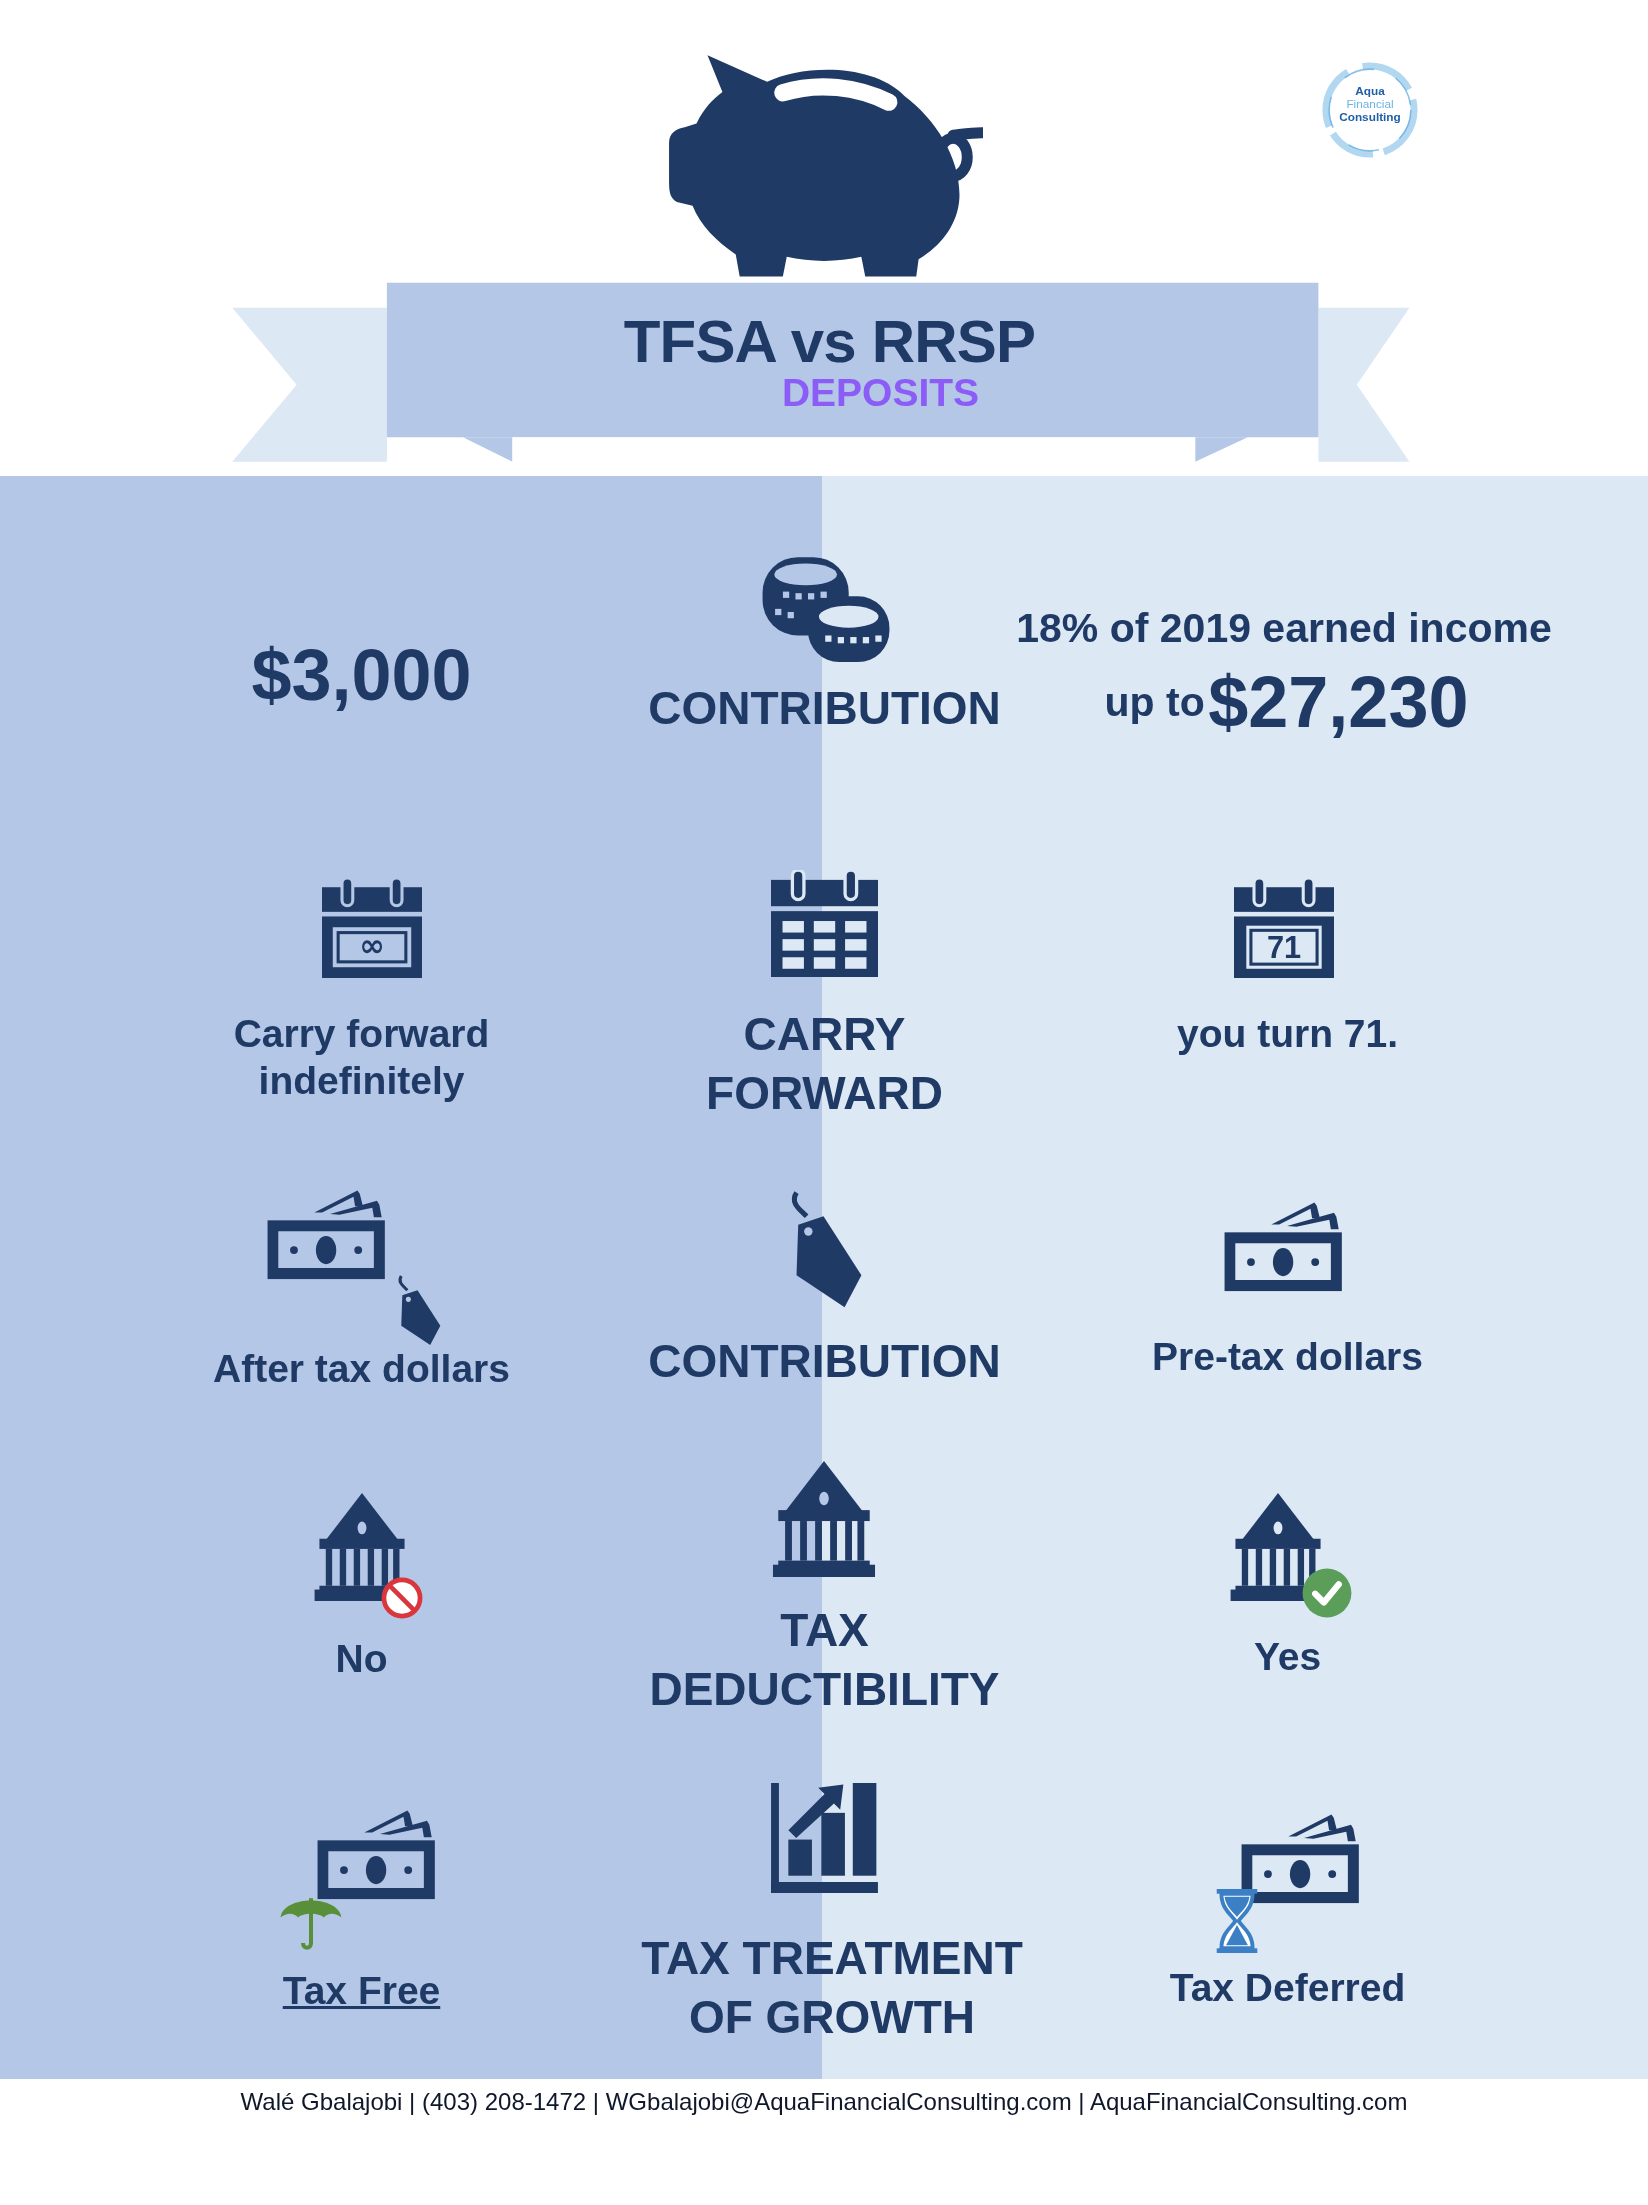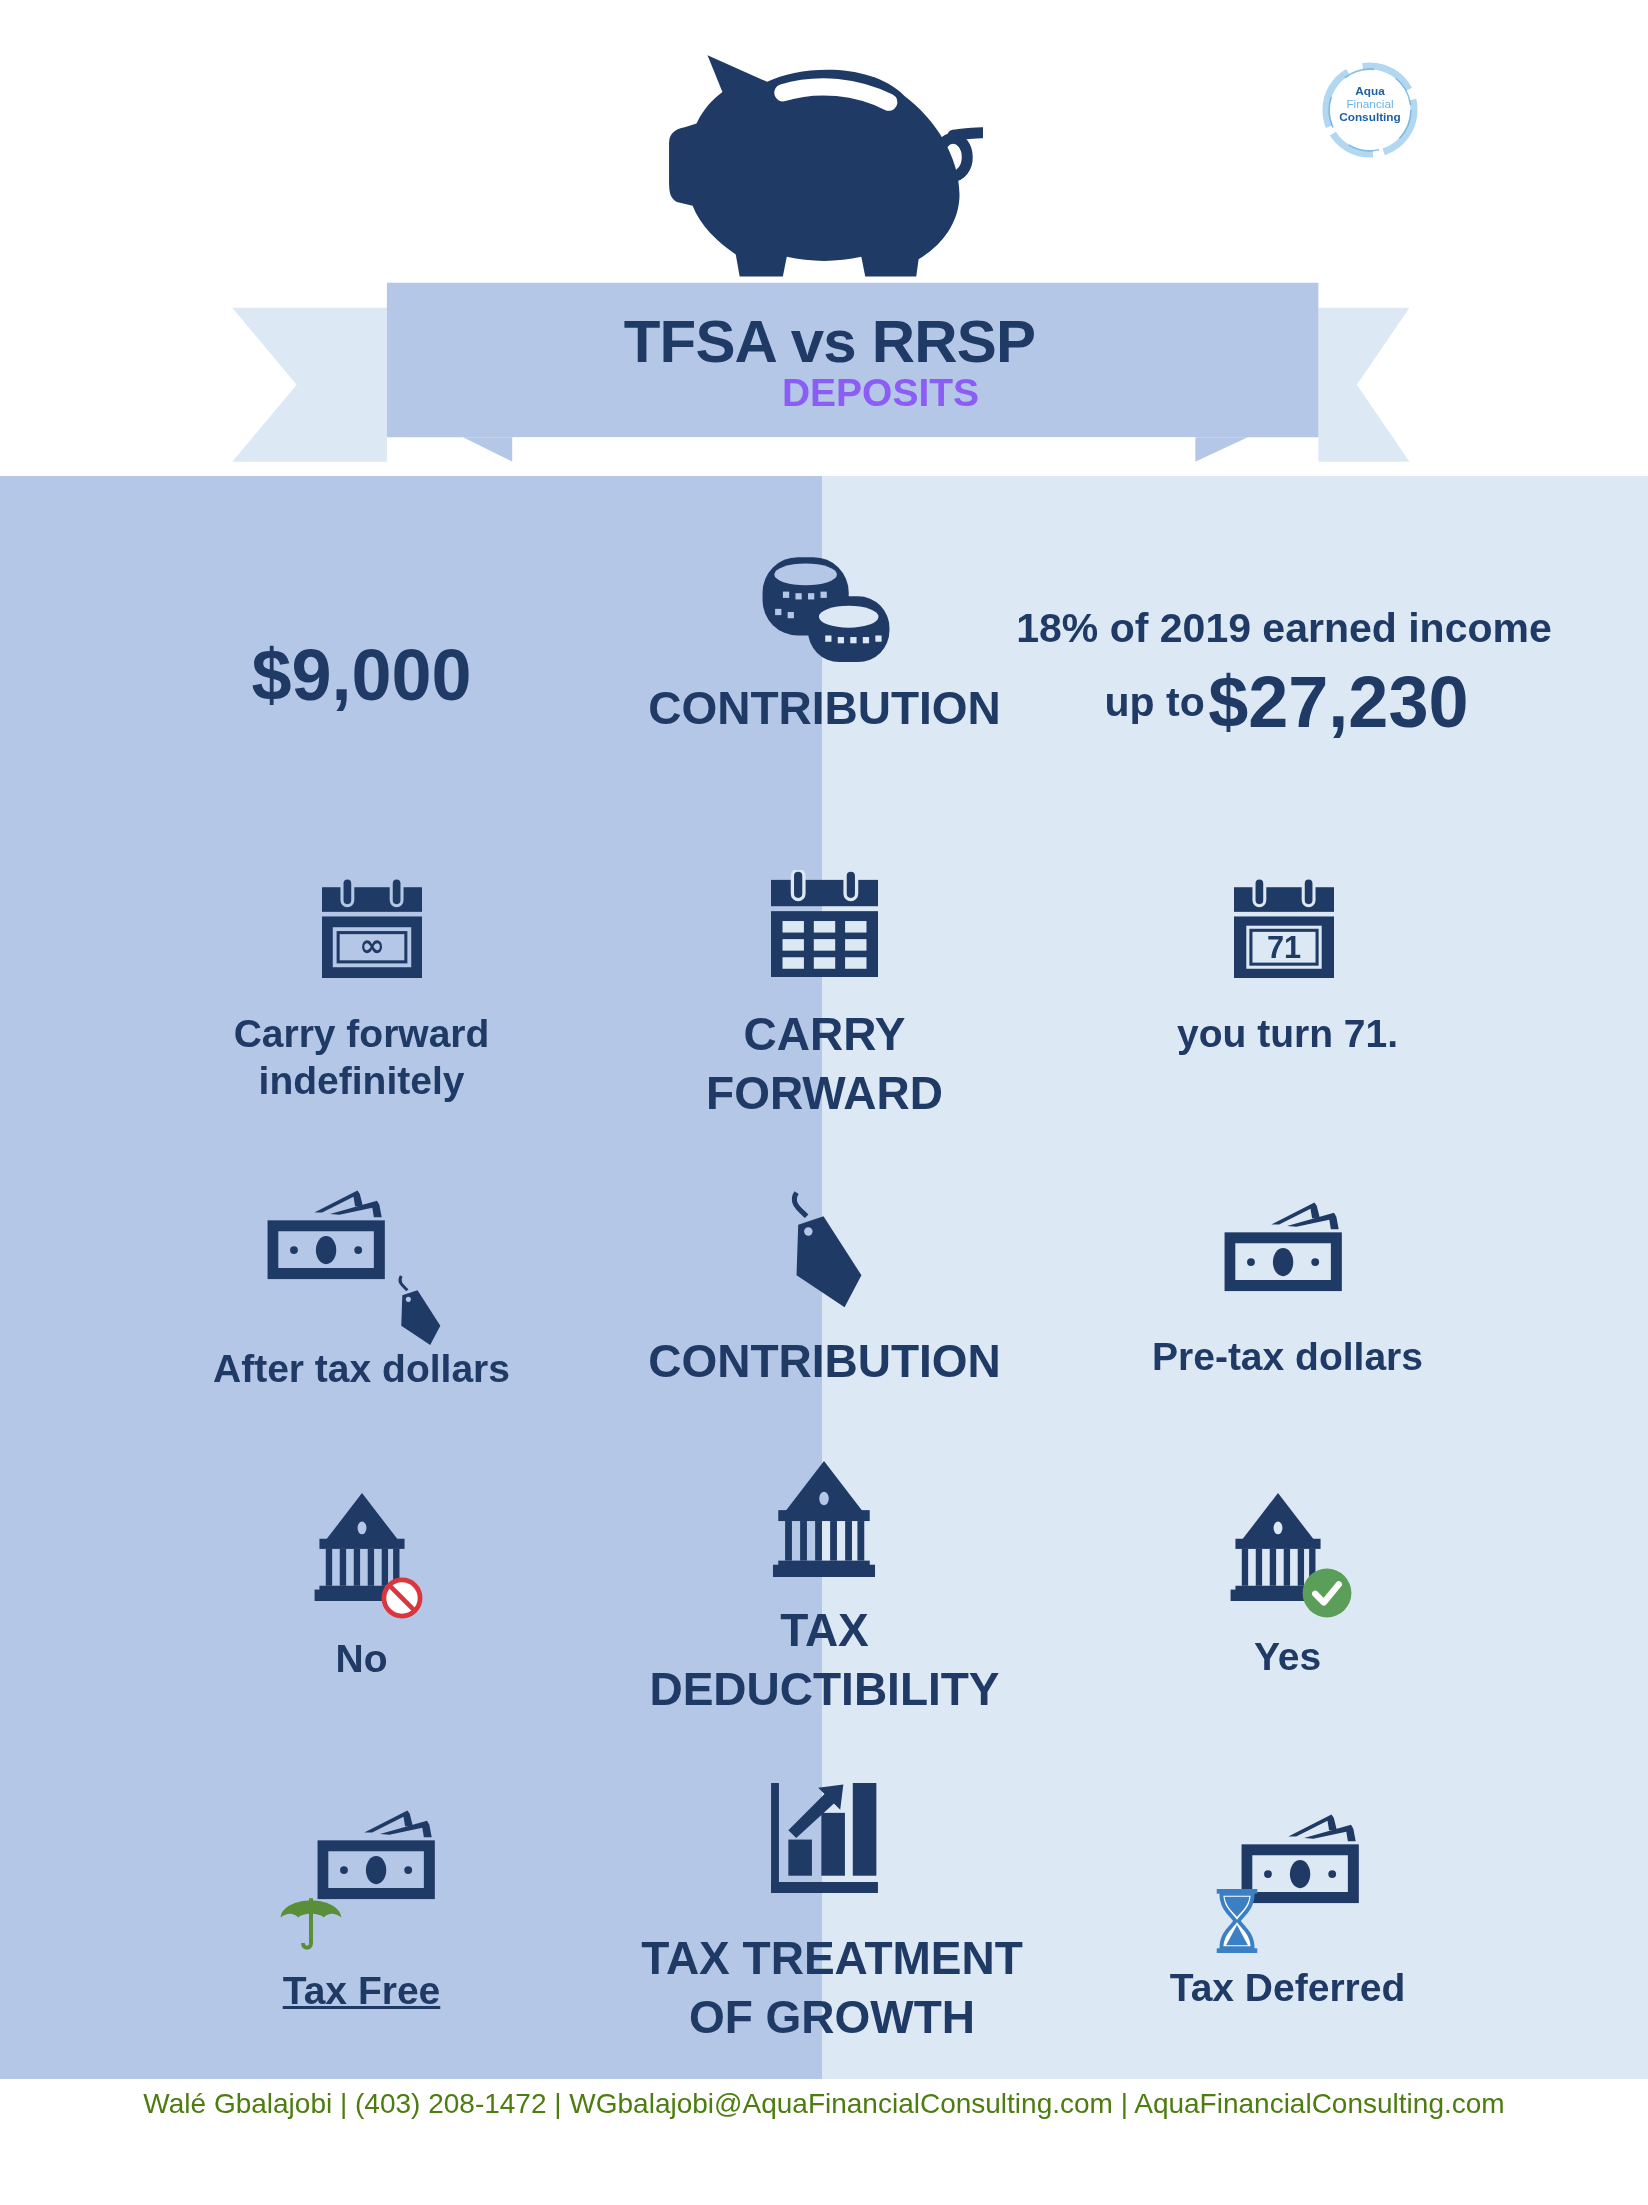--- a/index.html
+++ b/index.html
@@ -14,21 +14,21 @@
     font-weight: 700; font-size: 60px; letter-spacing: -0.8px; color: #203a66; padding-right: 47px; }
   .title-sub { position: absolute; left: 0; top: 88px; width: 932px; text-align: center;
     font-weight: 700; font-size: 39px; color: #8b5cf6; padding-left: 55px; }
   
   .panel-left { left: 0; top: 476px; width: 822px; height: 1603px; background: #b4c7e6; }
   .panel-right { left: 822px; top: 476px; width: 826px; height: 1603px; background: #dde8f5; }
   .txt { position: absolute; text-align: center; font-weight: 700; color: #203a66; line-height: 1.2; }
   .side { font-size: 39px; }
   .center-lbl { font-size: 46px; }
   .footer { position: absolute; left: 0; top: 2088px; width: 1648px; text-align: center;
-    font-size: 28px; color: #4d7c0f; }
+    font-size: 24px; color: #0f172a; }
   svg { display: block; }
 </style>
 </head>
 <body>
 
 <svg width="0" height="0" style="position:absolute">
   <defs>
     <symbol id="cash" viewBox="0 0 160 120">
       <polygon points="60,30 115,2 118,6 122,22 112,22 110,10 70,30" fill="#203a66"></polygon>
       <polygon points="80,32 140,15 143,20 146,36 136,36 134,24 92,33" fill="#203a66"></polygon>
@@ -93,21 +93,21 @@
   <div class="abs" style="left:0;top:30px;width:110px;text-align:center;font-size:11.8px;font-weight:700;line-height:1.1;">
     <div style="color:#1f5fa8">Aqua</div>
     <div style="color:#6ab3e3;font-weight:400">Financial</div>
     <div style="color:#1f5fa8">Consulting</div>
   </div>
 </div>
 
 <div class="abs panel-left"></div>
 <div class="abs panel-right"></div>
 
-<div class="txt" style="left:173px;top:632px;width:377px;font-size:72px;">$9,000</div>
+<div class="txt" style="left:173px;top:632px;width:377px;font-size:72px;">$3,000</div>
 
 <svg class="abs" style="left:761px;top:549px" width="130" height="115" viewBox="0 0 166 146">
   <g fill="#203a66">
     <rect x="2" y="10" width="110" height="100" rx="45"></rect>
     <rect x="60" y="60" width="104" height="84" rx="40"></rect>
   </g>
   <ellipse cx="57" cy="32" rx="40" ry="14" fill="#b4c7e6"></ellipse>
   <ellipse cx="112" cy="86" rx="38" ry="14" fill="#dde8f5"></ellipse>
   <g fill="#b4c7e6">
     <rect x="28" y="54" width="8" height="8"></rect>

